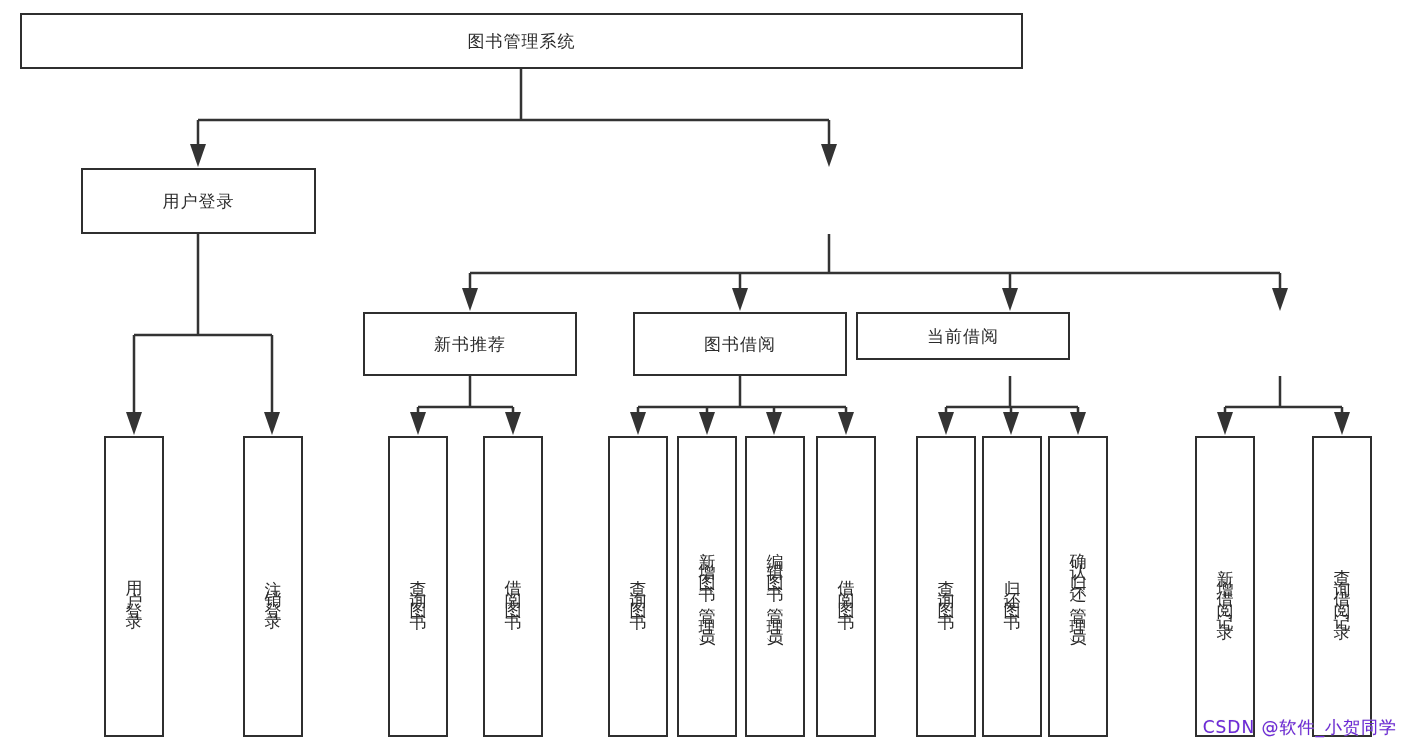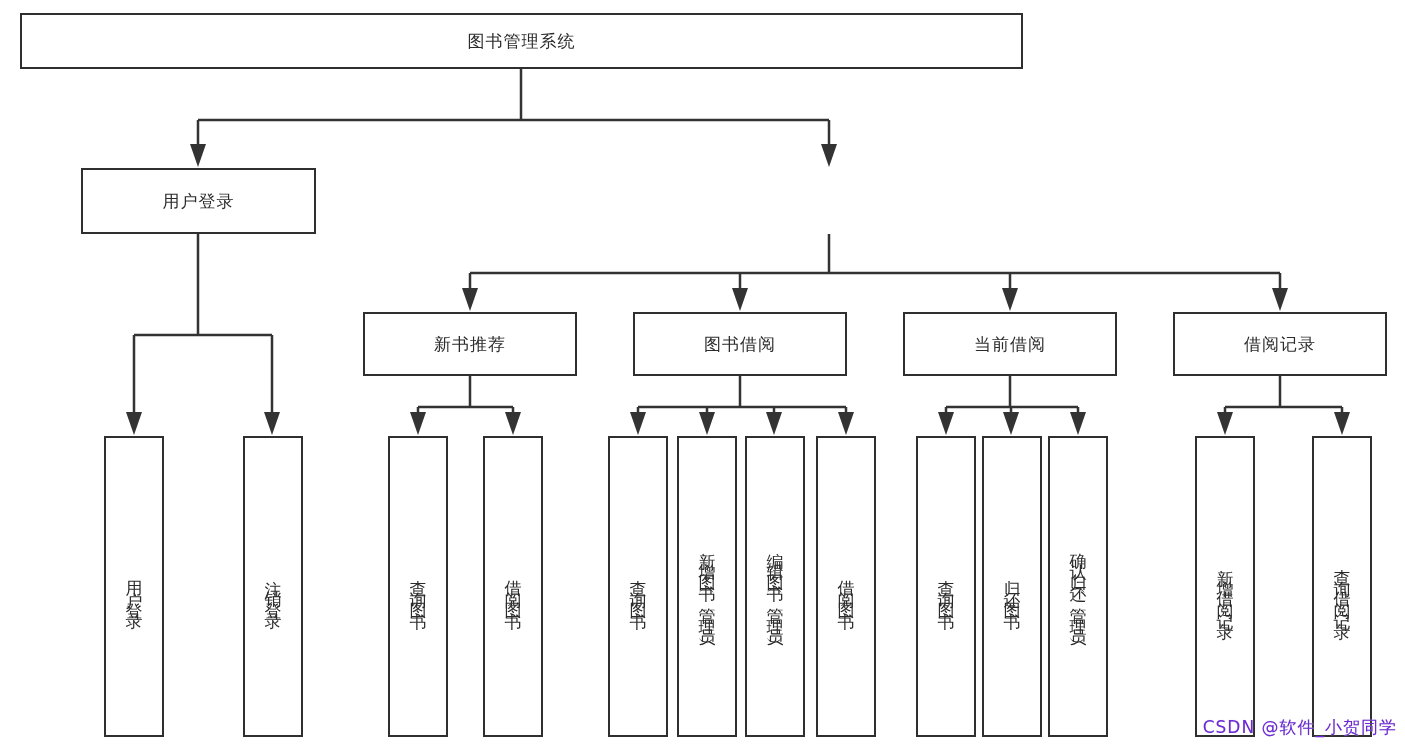--- a/index.html
+++ b/index.html
@@ -97,25 +97,22 @@
   <div class="box" style="left:81px;top:168px;width:235px;height:66px">
     <span>用户登录</span>
   </div>
 
   <div class="box" style="left:633px;top:312px;width:214px;height:64px">
     <span>图书借阅</span>
   </div>
   <div class="box" style="left:363px;top:312px;width:214px;height:64px">
     <span>新书推荐</span>
   </div>
-  <div class="box" style="left:903px;top:312px;width:214px;height:64px">
+  <div class="box" style="left:856px;top:312px;width:214px;height:48px">
     <span>当前借阅</span>
-  </div>
-  <div class="box" style="left:1173px;top:312px;width:214px;height:64px">
-    <span>借阅记录</span>
   </div>
 
   <div class="box v" style="left:104px;top:436px;width:60px;height:301px">
     <span>用户登录</span>
   </div>
   <div class="box v" style="left:243px;top:436px;width:60px;height:301px">
     <span>注销登录</span>
   </div>
 
   <div class="box v" style="left:388px;top:436px;width:60px;height:301px">

